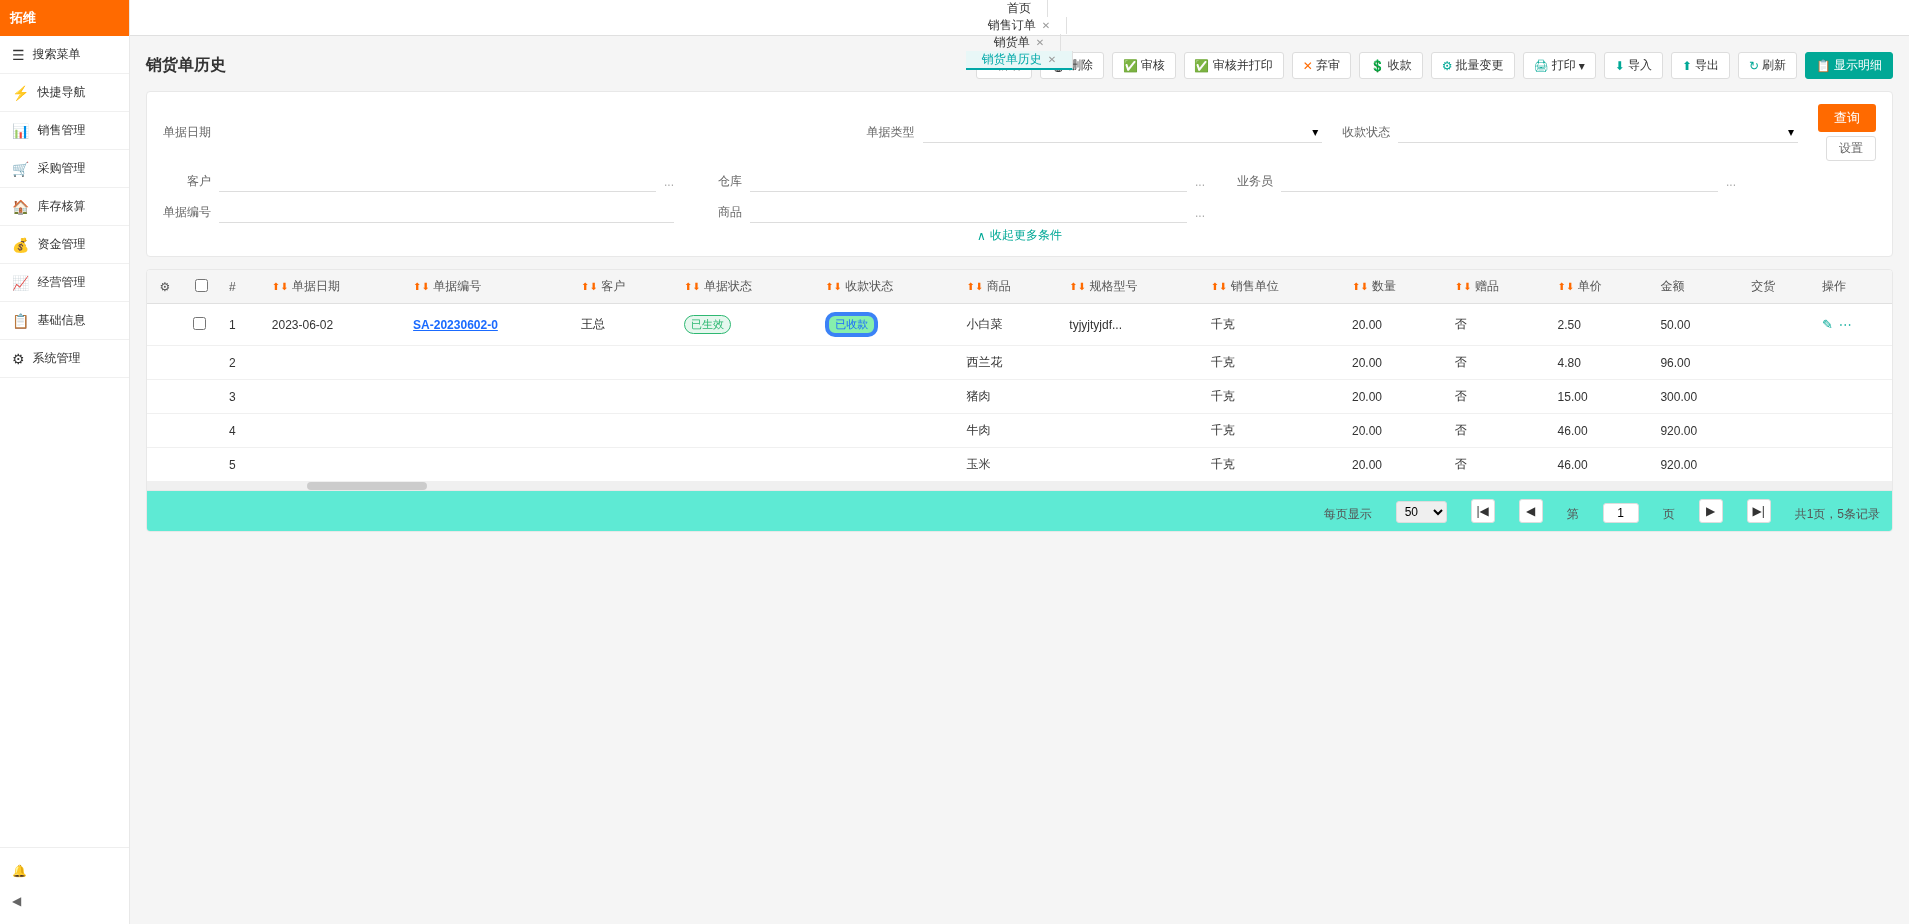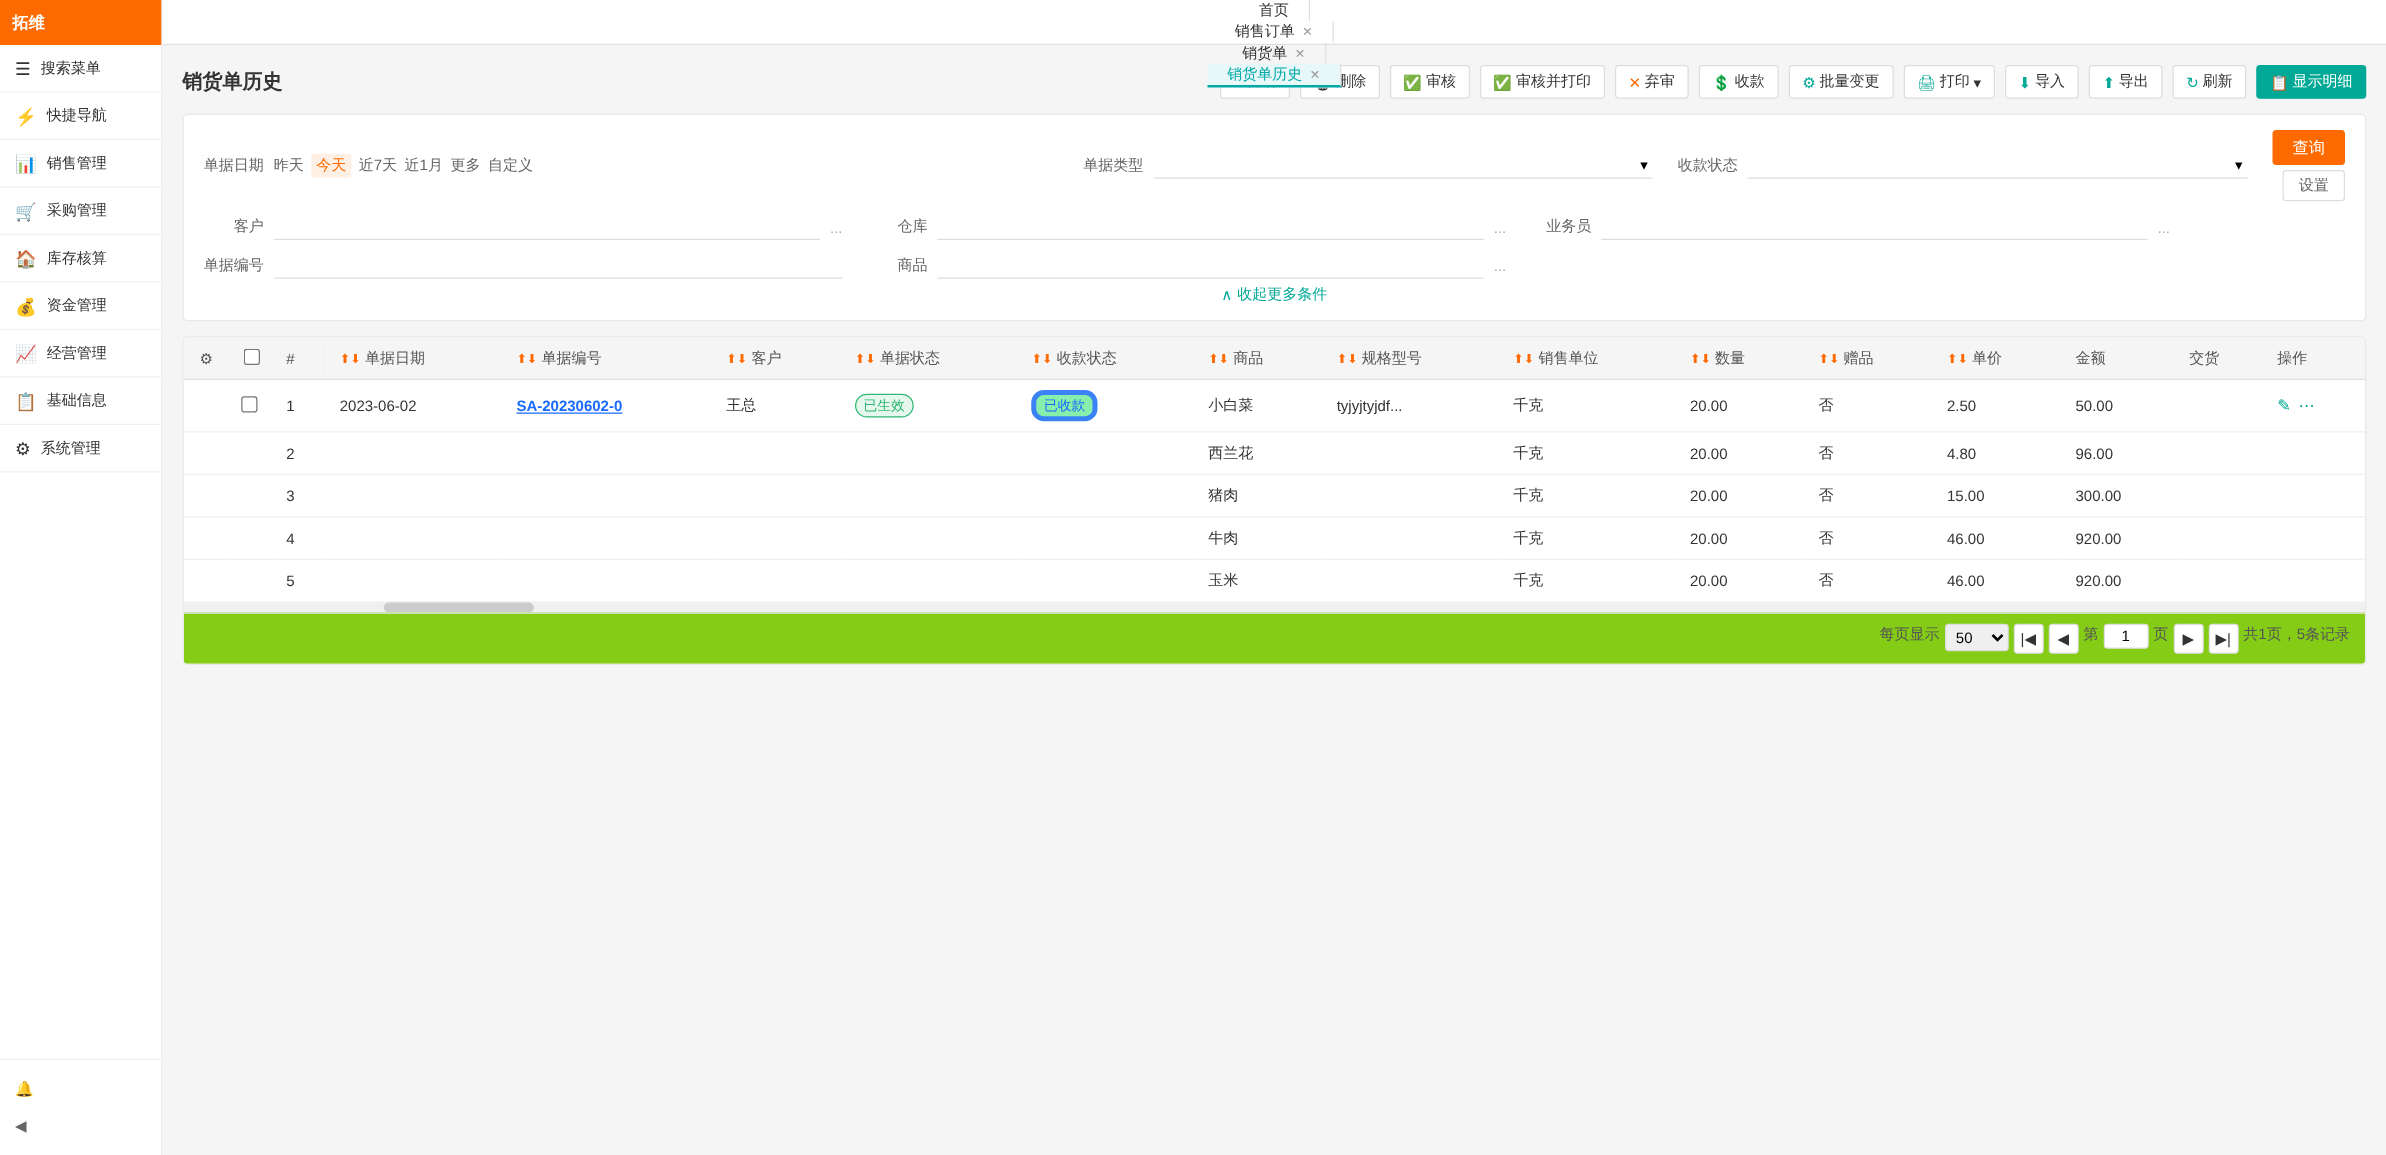--- a/index.html
+++ b/index.html
@@ -235,26 +235,26 @@
       border-top: 1px solid #e0e0e0;
       padding: 8px 10px;
       display: flex;
       align-items: center;
     }
     .footer-label { color: #666; margin-right: 20px; }
 
     
     .pagination {
       display: flex;
-      align-items: flex-start;
+      align-items: flex-end;
       justify-content: flex-end;
       padding: 8px 12px;
       border-top: 1px solid #e8e8e8;
-      background: #84cc16;
-      gap: 4px;
+      background: #5eead4;
+      gap: 24px;
       font-size: 12px;
       color: #555;
     }
     .page-btn {
       width: 24px;
       height: 24px;
       display: flex;
       align-items: center;
       justify-content: center;
       border: 1px solid #ddd;
@@ -445,28 +445,20 @@
         </button>
       </div>
     </div>
 
     <div class="filter-panel">
       <div class="filter-row">
 
         <div class="filter-item" style="flex: 1.5;">
           <span class="filter-label">单据日期</span>
           <div style="display:flex; flex-direction:column; flex:1;">
-            <div class="date-shortcuts">
-              <span class="date-shortcut">昨天</span>
-              <span class="date-shortcut active">今天</span>
-              <span class="date-shortcut">近7天</span>
-              <span class="date-shortcut">近1月</span>
-              <span class="date-shortcut">更多</span>
-              <span class="date-shortcut">自定义</span>
-            </div>
           </div>
         </div>
 
         <div class="filter-item" style="flex:1;">
           <span class="filter-label">单据类型</span>
           <div class="filter-select">
             <span></span>
             <span>▾</span>
           </div>
         </div>

